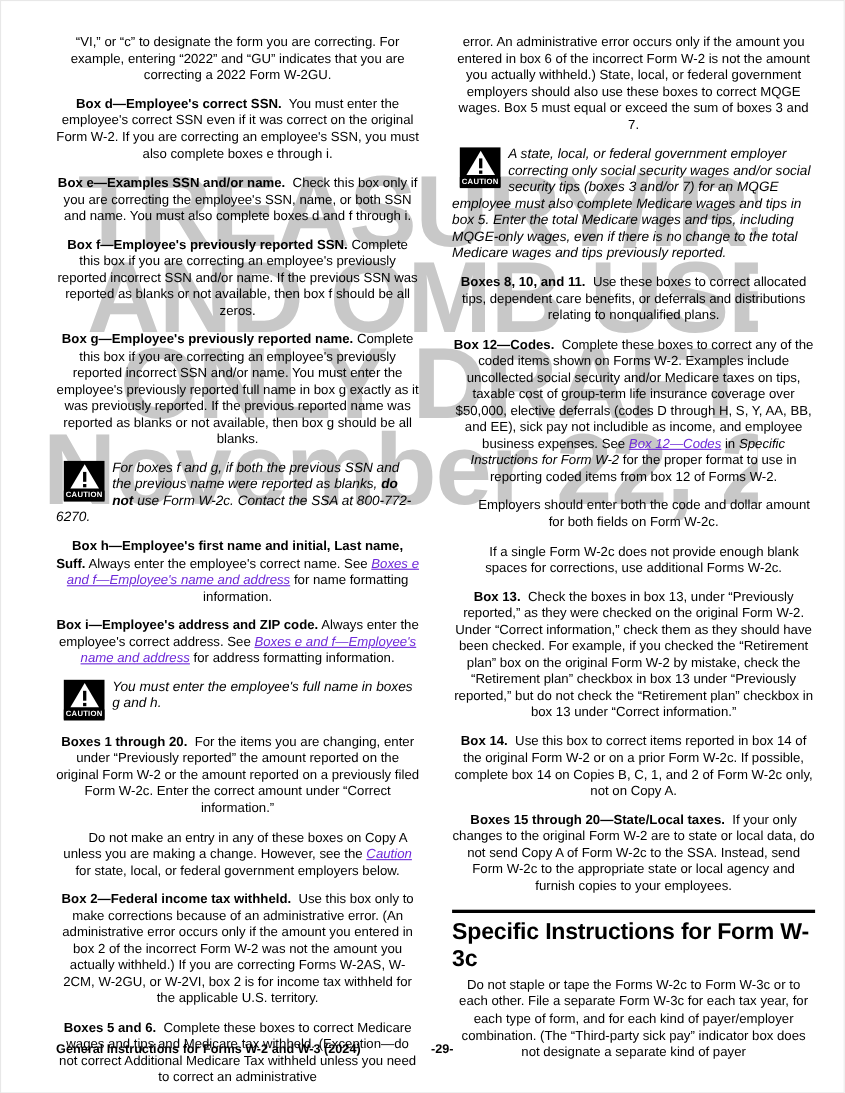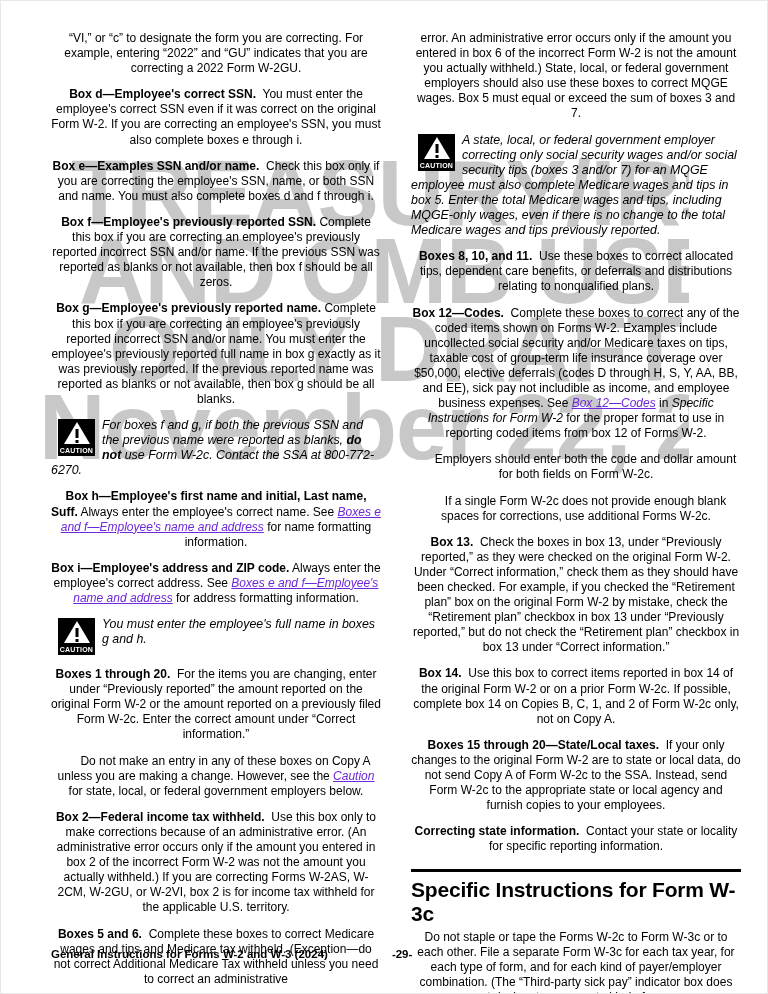--- a/index.html
+++ b/index.html
@@ -262,21 +262,20 @@
         <p class="para indent">Employers should enter both the code and dollar amount for both fields on Form W-2c.</p>
 
         <p class="para indent">If a single Form W-2c does not provide enough blank spaces for corrections, use additional Forms W-2c.</p>
 
         <p class="para"><b>Box 13.</b>&nbsp; <span>Check the boxes in box 13, under “Previously reported,” as they were checked on the original Form W-2. Under “Correct information,” check them as they should have been checked. For example, if you checked the “Retirement plan” box on the original Form W-2 by mistake, check the “Retirement plan” checkbox in box 13 under “Previously reported,” but do not check the “Retirement plan” checkbox in box 13 under “Correct information.”</span></p>
 
         <p class="para"><b>Box 14.</b>&nbsp; <span>Use this box to correct items reported in box 14 of the original Form W-2 or on a prior Form W-2c. If possible, complete box 14 on Copies B, C, 1, and 2 of Form W-2c only, not on Copy A.</span></p>
 
         <p class="para"><b>Boxes 15 through 20—State/Local taxes.</b>&nbsp; <span>If your only changes to the original Form W-2 are to state or local data, do not send Copy A of Form W-2c to the SSA. Instead, send Form W-2c to the appropriate state or local agency and furnish copies to your employees.</span></p>
 
-        <p class="para"><b>Correcting state information.</b>&nbsp; <span>Contact your state or locality for specific reporting information.</span></p>
 
         <hr class="rule">
 
         <h2 class="section-title">Specific Instructions for Form W-3c</h2>
 
         <p class="para">Do not staple or tape the Forms W-2c to Form W-3c or to each other. File a separate Form W-3c for each tax year, for each type of form, and for each kind of payer/employer combination. (The “Third-party sick pay” indicator box does not designate a separate kind of payer</p>
 
       </div>
 
     </div>

